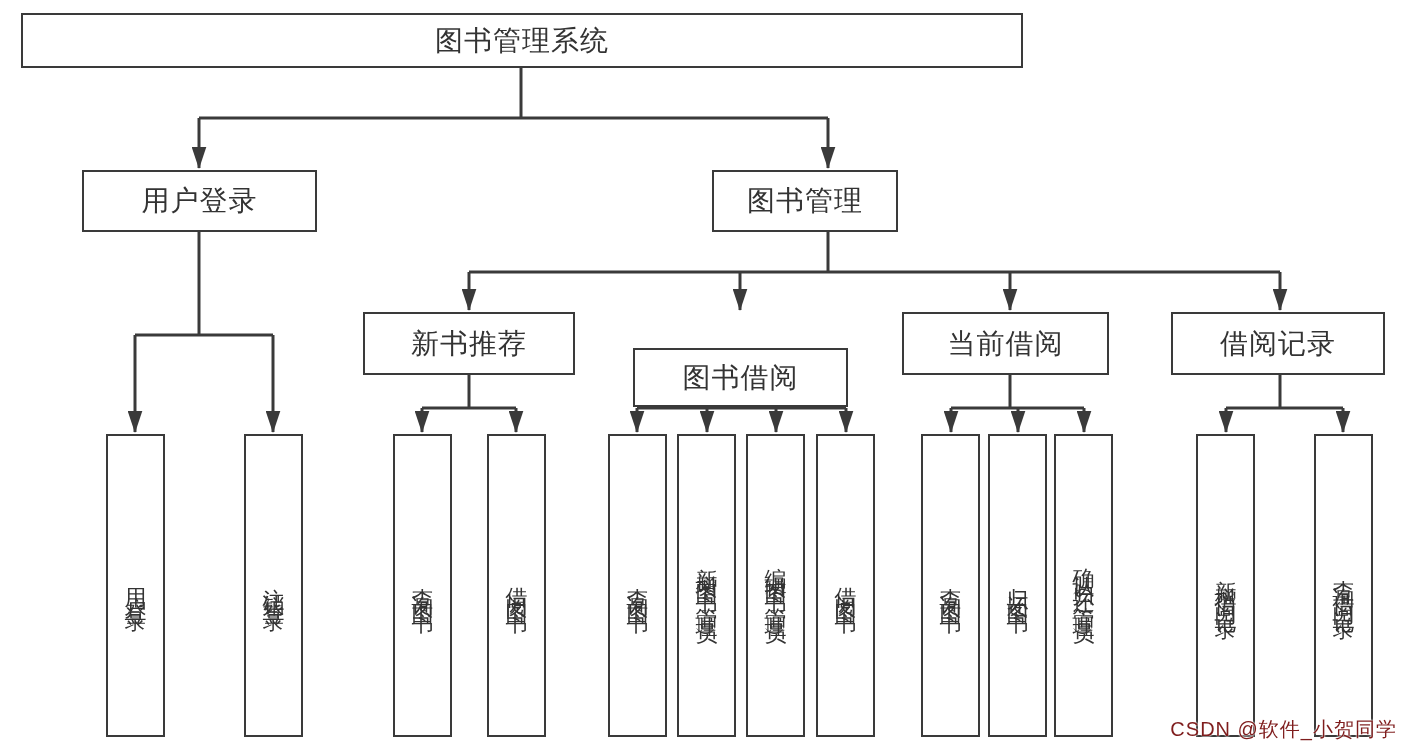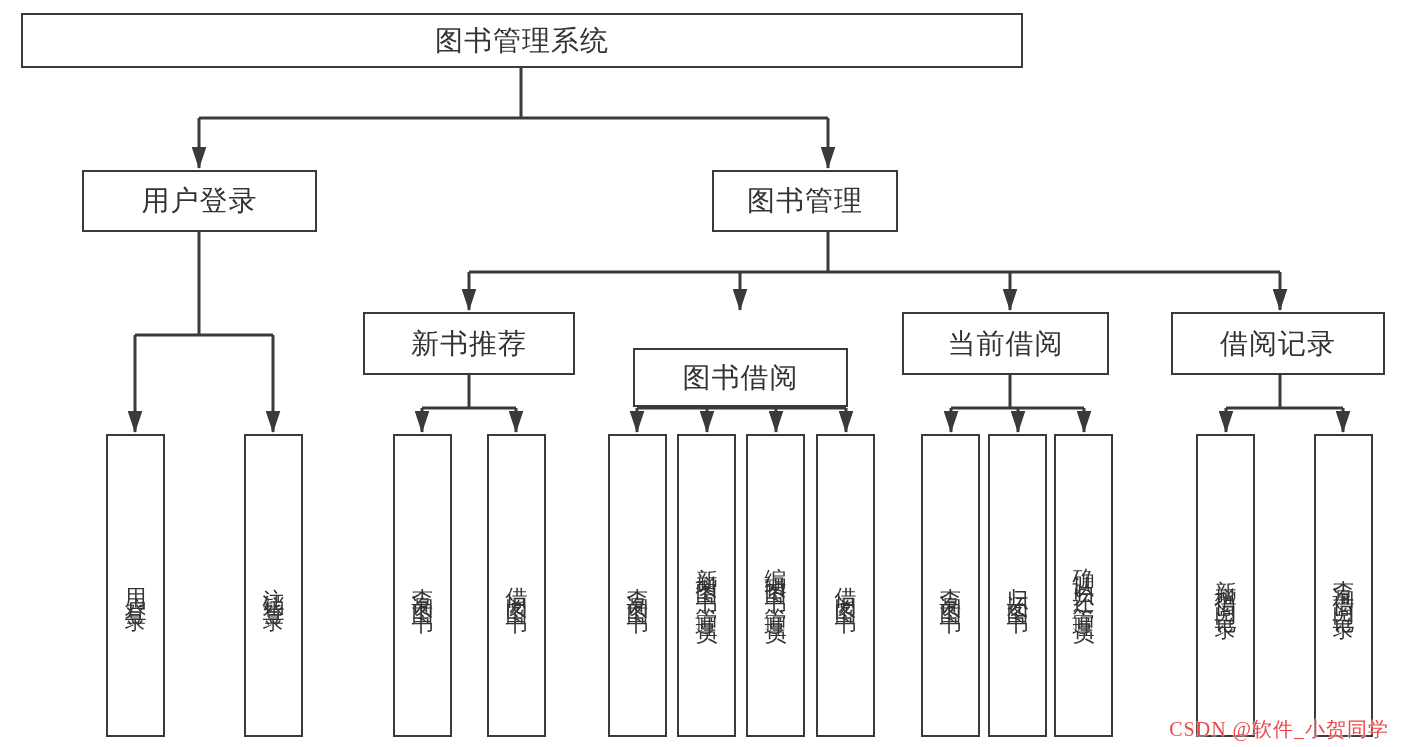--- a/index.html
+++ b/index.html
@@ -44,27 +44,26 @@
     writing-mode: vertical-rl;
     text-orientation: mixed;
     white-space: normal;
     font-size: 22px;
     letter-spacing: 8px;
     line-height: 54px;
   }
   .watermark {
     position: absolute;
     z-index: 3;
-    right: 16px;
+    right: 8px;
     bottom: 4px;
     font-size: 20px;
     letter-spacing: 1px;
-    color: #ef4444;
+    color: #7f1d1d;
     text-shadow: 0 0 2px #ffffff, 0 0 2px #ffffff;
-    font-family: Liberation Serif, serif;
   }
 </style>
 </head>
 <body>
 
 <div id="diagram">
 
   <svg class="connectors" width="1405" height="747" viewBox="0 0 1405 747" xmlns="http://www.w3.org/2000/svg">
     <defs>
       <marker id="arrow" viewBox="0 0 12 8" refX="11.5" refY="4" markerWidth="22" markerHeight="15" orient="auto" markerUnits="userSpaceOnUse">

